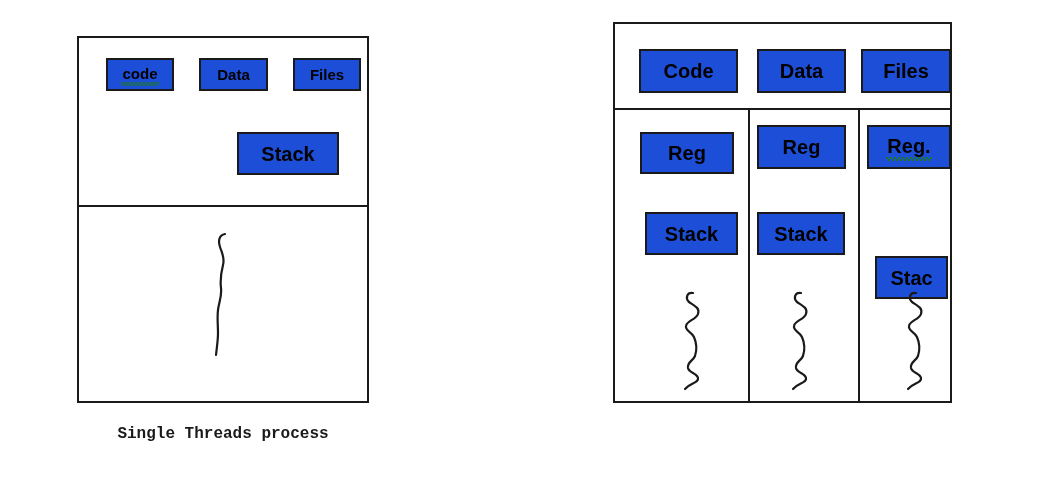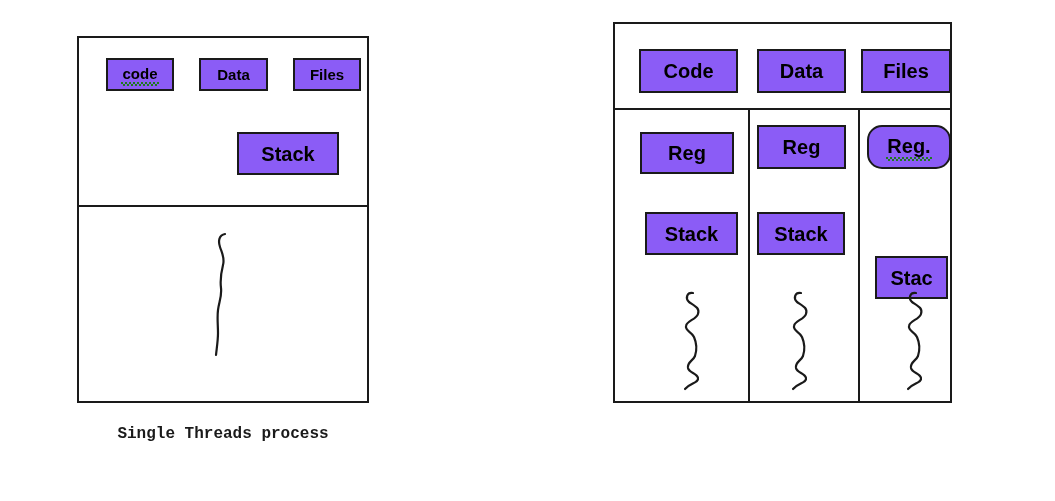--- a/index.html
+++ b/index.html
@@ -46,21 +46,21 @@
   }
   #single-hdivider { left: 77px;  top: 205px; width: 292px; }
   #multi-hdivider  { left: 613px; top: 108px; width: 339px; }
   #multi-vdivider-1 { left: 748px; top: 108px; height: 295px; }
   #multi-vdivider-2 { left: 858px; top: 108px; height: 295px; }
 
   
   .box {
     position: absolute;
     border: 2px solid #1a1a1a;
-    background: #8b5cf6;
+    background: #1d4ed8;
     box-sizing: border-box;
     display: flex;
     align-items: center;
     justify-content: center;
     font-weight: bold;
     color: #000000;
     white-space: nowrap;
   }
   .box .label { display: inline-block; line-height: 1; }
 
@@ -92,21 +92,21 @@
   #sp-stack    { left: 237px; top: 132px; width: 102px; height: 43px; font-size: 20px; }
 
   
   #mp-code  { left: 639px; top: 49px; width: 99px; height: 44px; font-size: 20px; }
   #mp-data  { left: 757px; top: 49px; width: 89px; height: 44px; font-size: 20px; }
   #mp-files { left: 861px; top: 49px; width: 90px; height: 44px; font-size: 20px; }
 
   
   #mp-reg-1 { left: 640px; top: 132px; width: 94px; height: 42px; font-size: 20px; }
   #mp-reg-2 { left: 757px; top: 125px; width: 89px; height: 44px; font-size: 20px; }
-  #mp-reg-3 { left: 867px; top: 125px; width: 84px; height: 44px; font-size: 20px; border-radius: 15px; }
+  #mp-reg-3 { left: 867px; top: 125px; width: 84px; height: 44px; font-size: 20px; }
 
   #mp-stack-1 { left: 645px; top: 212px; width: 93px; height: 43px; font-size: 20px; }
   #mp-stack-2 { left: 757px; top: 212px; width: 88px; height: 43px; font-size: 20px; }
   #mp-stack-3 { left: 875px; top: 212px; width: 73px; height: 43px; font-size: 20px; margin-top: 44px; }
 
   
   .thread-squiggle {
     position: absolute;
     overflow: visible;
   }

